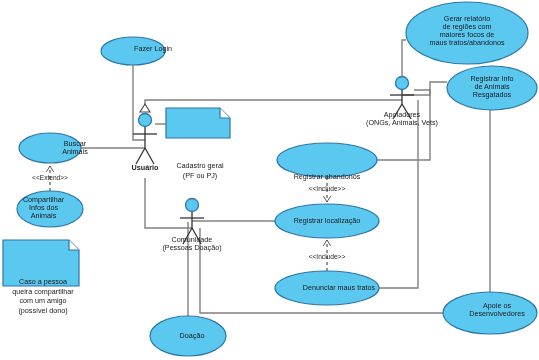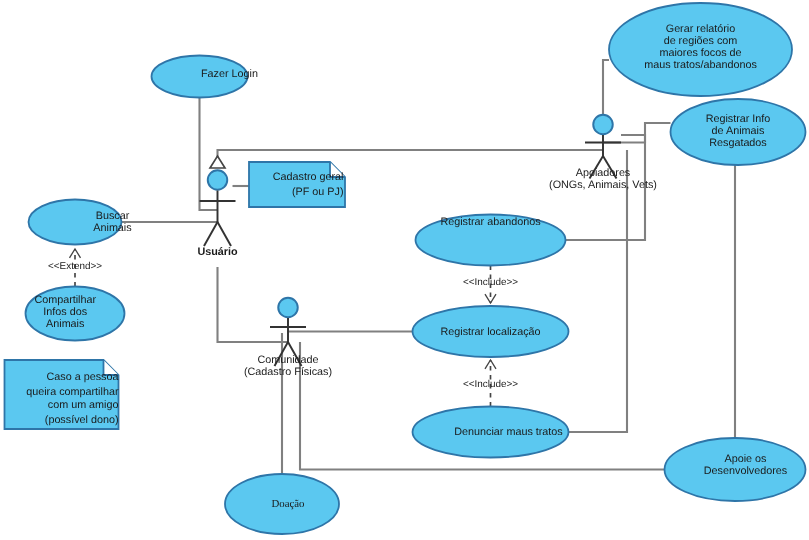--- a/index.html
+++ b/index.html
@@ -14,21 +14,21 @@
   .lbl{
     position:absolute;
     color:#1a1a1a;
     text-align:center;
     pointer-events:none;
     white-space:pre-line;
     line-height:1.12;
   }
   .uc-label{font-size:7.2px;}
   .actor-label{font-size:7.2px;}
-  .note-label{font-size:7.2px;text-align:right;line-height:1.35;}
+  .note-label{font-size:7.2px;text-align:center;line-height:1.35;margin-top:48px;}
   .stereo{font-size:6.6px;}
 </style>
 </head>
 <body>
 
 <svg id="canvas" viewBox="0 0 539 360">
   <defs>
     <marker id="hollowTri" viewBox="0 0 12 12" refX="11" refY="6" markerWidth="9" markerHeight="9" orient="auto-start-reverse">
       <path d="M 1 1 L 11 6 L 1 11 z" fill="#ffffff" stroke="#444444" stroke-width="1"></path>
     </marker>
@@ -127,35 +127,35 @@
 <div class="lbl uc-label" style="left:17px;top:196px;width:53px;">Compartilhar
 Infos dos
 Animais</div>
 <div class="lbl uc-label" style="left:406px;top:15px;width:122px;">Gerar relatório
 de regiões com
 maiores focos de
 maus tratos/abandonos</div>
 <div class="lbl uc-label" style="left:447px;top:75px;width:90px;">Registrar Info
 de Animais
 Resgatados</div>
-<div class="lbl uc-label" style="left:277px;top:144px;width:100px;">Registrar abandonos</div>
+<div class="lbl uc-label" style="left:277px;top:173px;width:100px;">Registrar abandonos</div>
 <div class="lbl uc-label" style="left:275px;top:217px;width:104px;">Registrar localização</div>
 <div class="lbl uc-label" style="left:287px;top:284px;width:104px;">Denunciar maus tratos</div>
-<div class="lbl uc-label" style="left:150px;top:332px;width:84px;font-family:Liberation Serif, serif;">Doação</div>
+<div class="lbl uc-label" style="left:150px;top:332px;width:84px;">Doação</div>
 <div class="lbl uc-label" style="left:443px;top:302px;width:108px;">Apoie os
 Desenvolvedores</div>
 
 <div class="lbl actor-label" style="left:115px;top:164px;width:60px;font-weight:bold;">Usuário</div>
 <div class="lbl actor-label" style="left:142px;top:236px;width:100px;">Comunidade
-(Cadastro Físicas)</div>
+(Pessoas Doação)</div>
 <div class="lbl actor-label" style="left:342px;top:111px;width:120px;">Apoiadores
 (ONGs, Animais, Vets)</div>
 
 <div class="lbl note-label" style="left:171px;top:113px;width:58px;">Cadastro geral
 (PF ou PJ)</div>
-<div class="lbl note-label" style="left:7px;top:246px;width:72px;">Caso a pessoa
+<div class="lbl note-label" style="left:7px;top:229px;width:72px;">Caso a pessoa
 queira compartilhar
 com um amigo
 (possível dono)</div>
 
 <div class="lbl stereo" style="left:20px;top:174px;width:60px;">&lt;&lt;Extend&gt;&gt;</div>
 <div class="lbl stereo" style="left:297px;top:185px;width:60px;">&lt;&lt;Include&gt;&gt;</div>
 <div class="lbl stereo" style="left:297px;top:253px;width:60px;">&lt;&lt;Include&gt;&gt;</div>
 
 </body></html>

